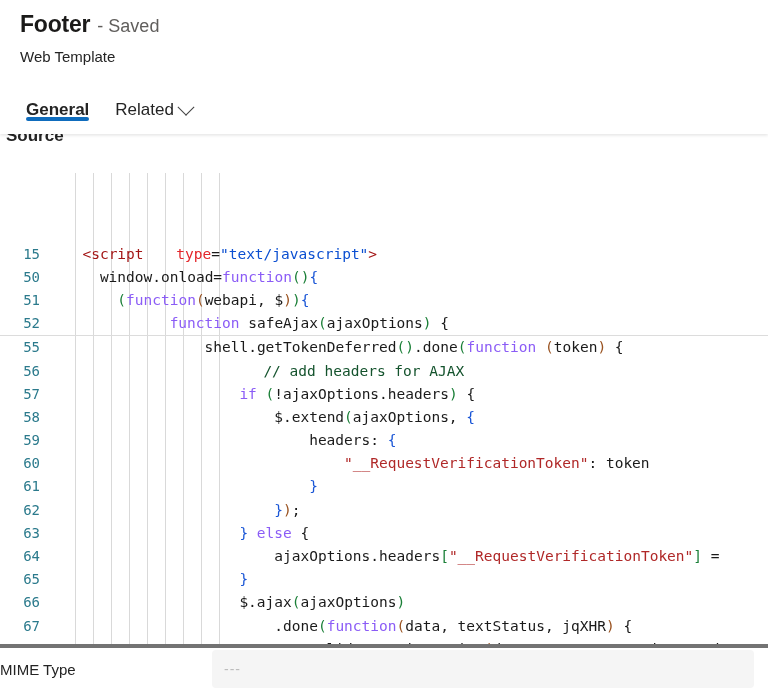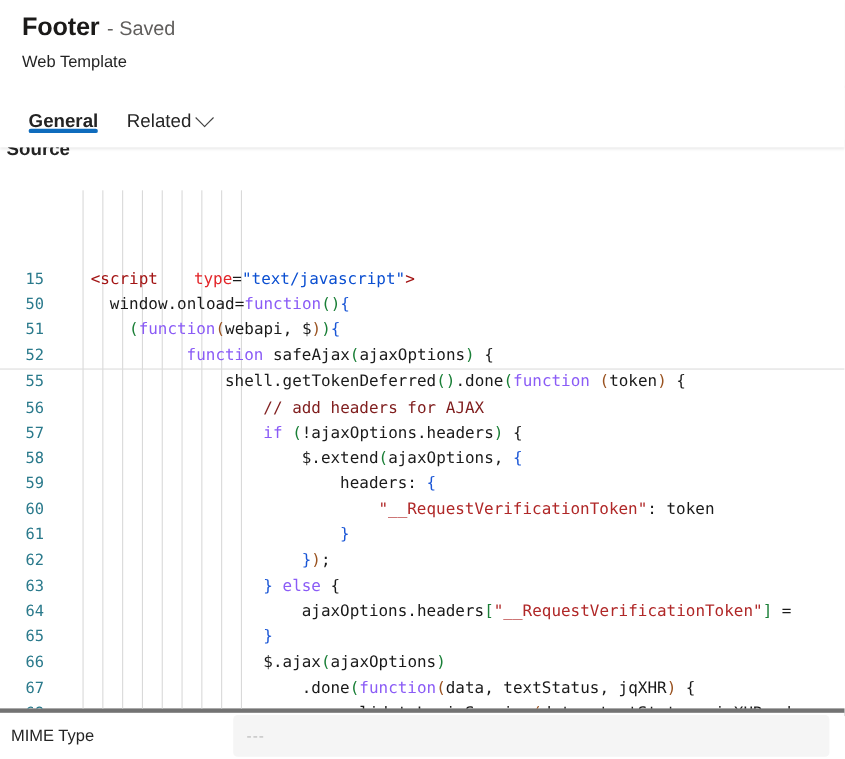--- a/index.html
+++ b/index.html
@@ -187,39 +187,39 @@
   }
 
   
   .t-tag      { color: #a31515; margin-top: 44px; }
   .t-attr     { color: #e3262a; margin-left: 24px; }
   .t-str      { color: #0b4fd1; }
   .t-punct-b  { color: #1a56d6; }
   .t-kw       { color: #8b5cf6; }
   .t-paren-g  { color: #1a7f37; }
   .t-paren-o  { color: #9a5321; }
-  .t-cmt      { color: #7f1d1d; }
+  .t-cmt      { color: #14532d; margin-left: 24px; }
   .t-strred   { color: #b02828; }
   .t-plain    { color: #1a1a1a; }
   .t-brk-g    { color: #1a7f37; }
 
   
   .field-row {
     position: absolute;
     left: 0; right: 0;
     top: 648px;
     height: 42px;
     display: flex;
     align-items: center;
     background: #ffffff;
   }
   .field-label {
     width: 212px;
     min-width: 212px;
-    padding-left: 10px;
+    padding-left: 0;
     font-size: 15px;
     color: #242424;
     box-sizing: border-box;
   }
   .field-input {
     flex: 1;
     margin-right: 14px;
     height: 38px;
     background: #f5f5f5;
     border: none;

